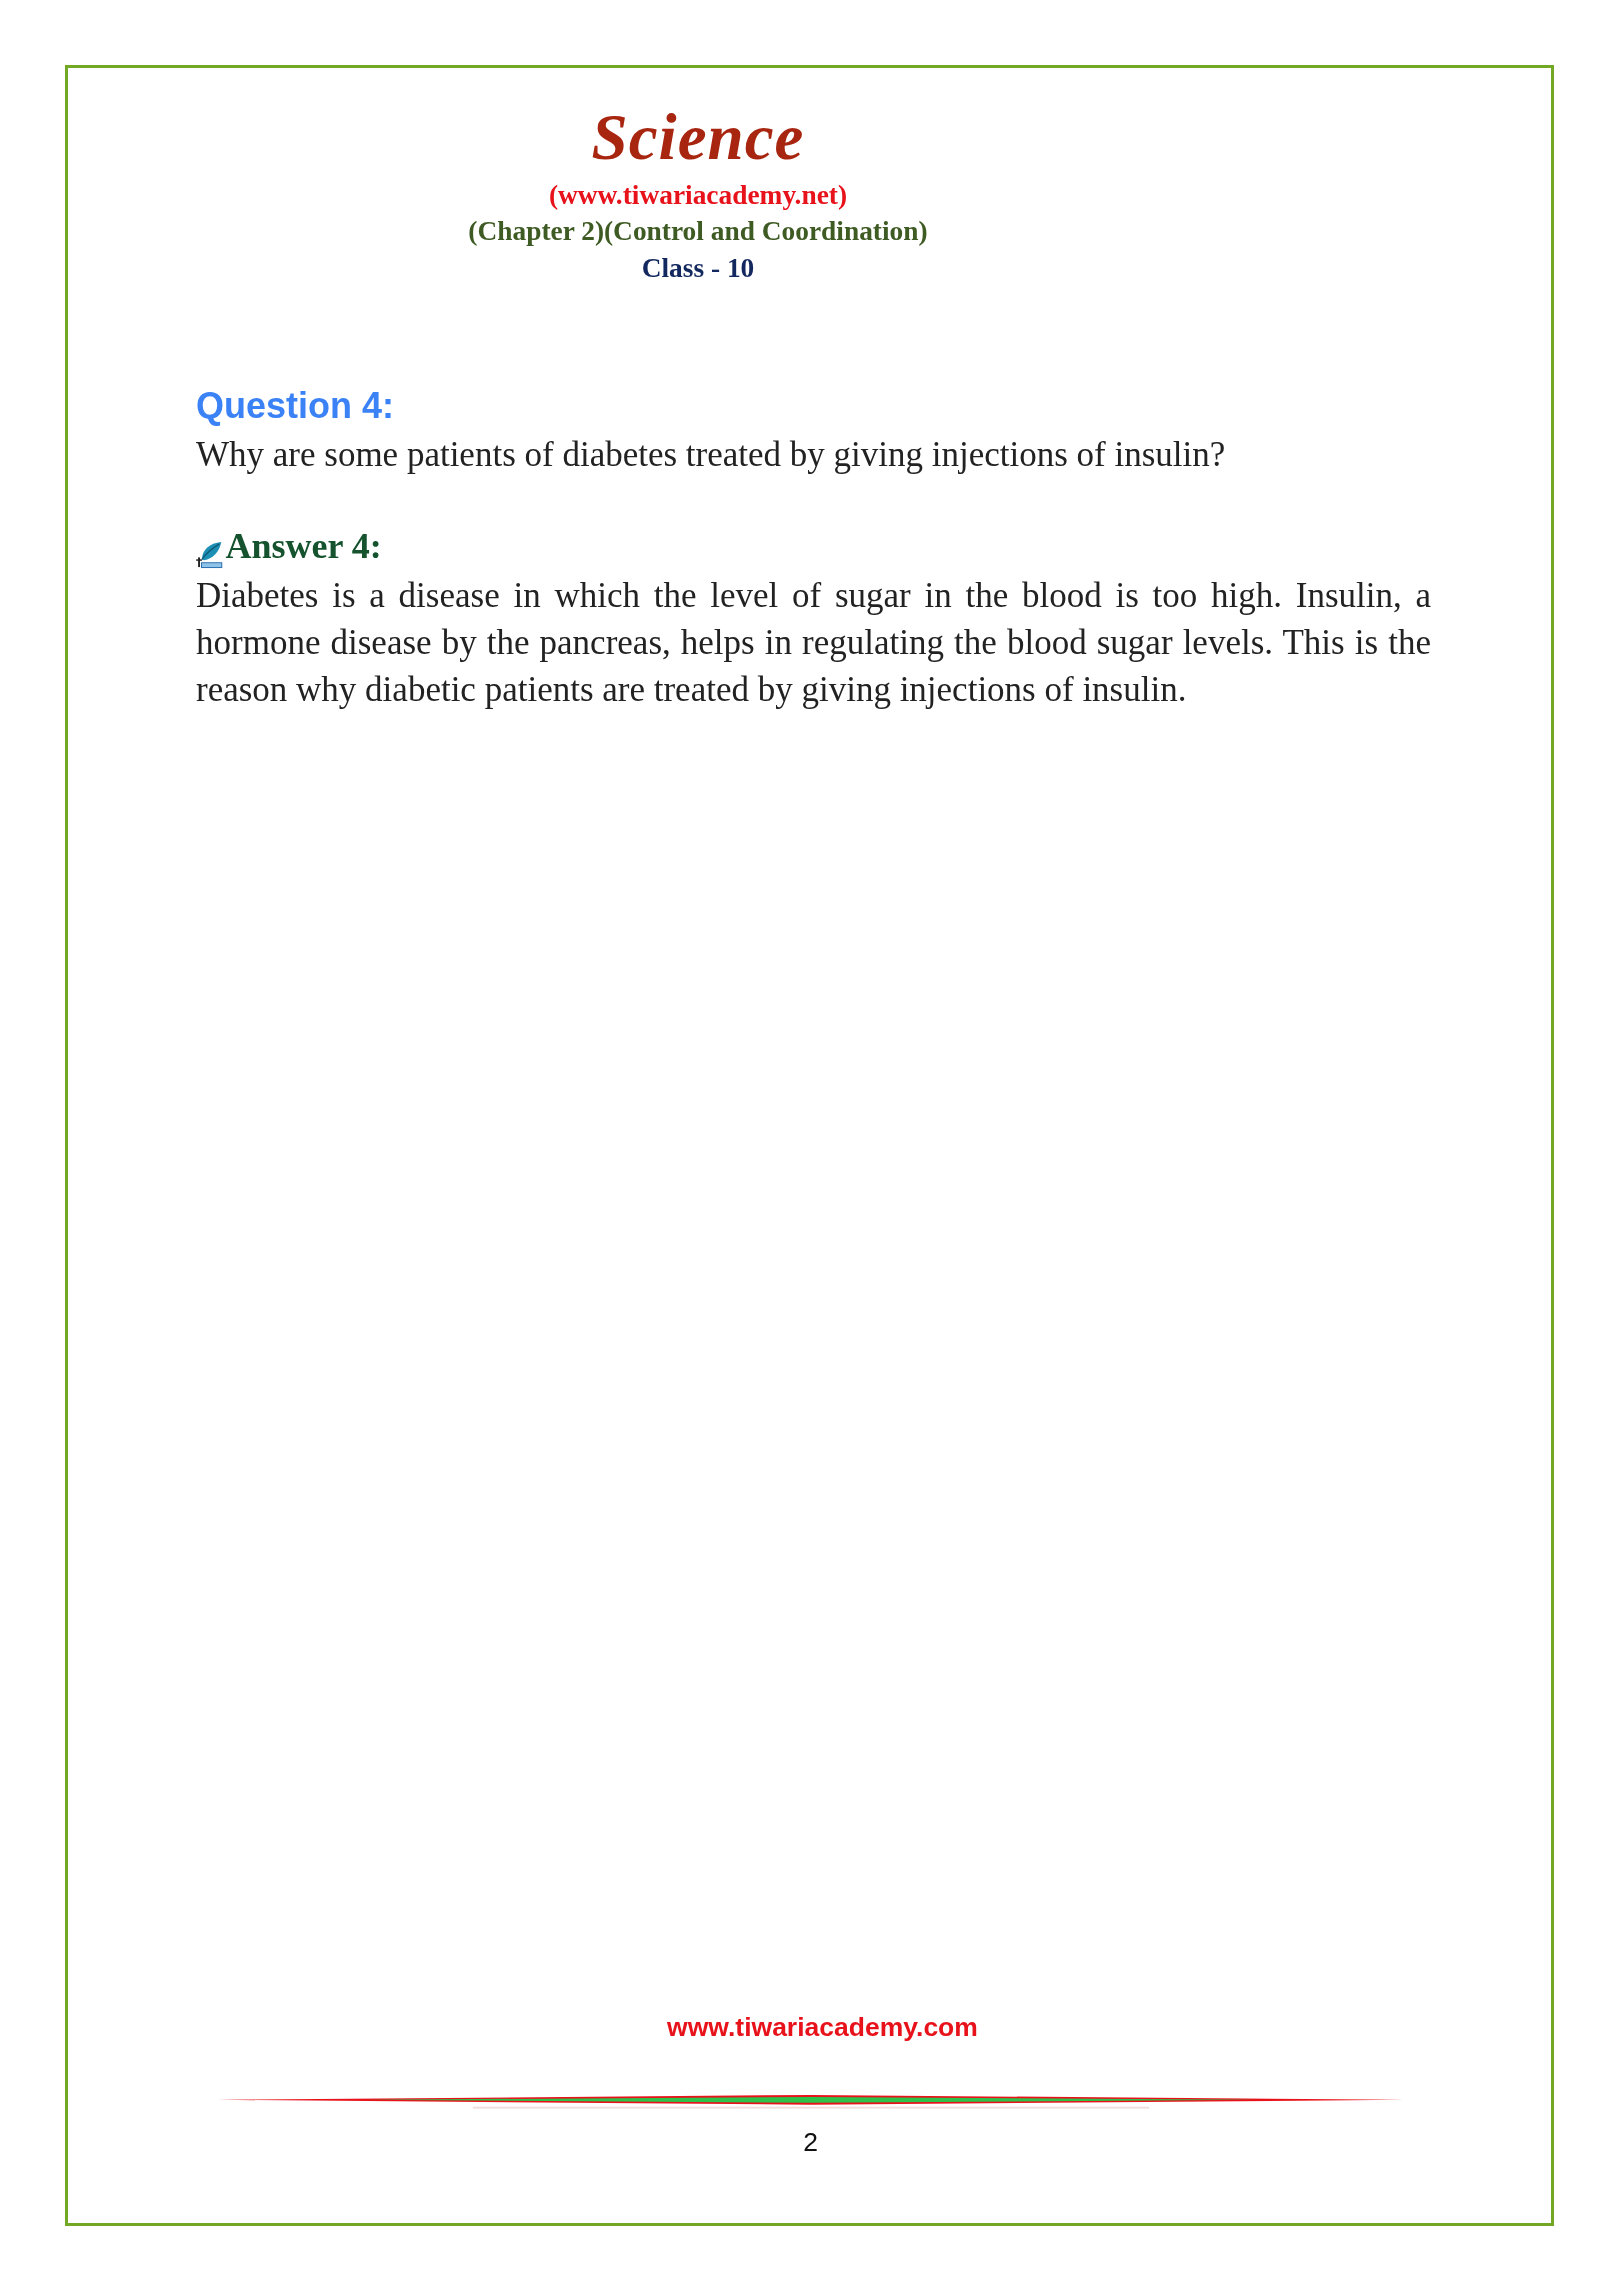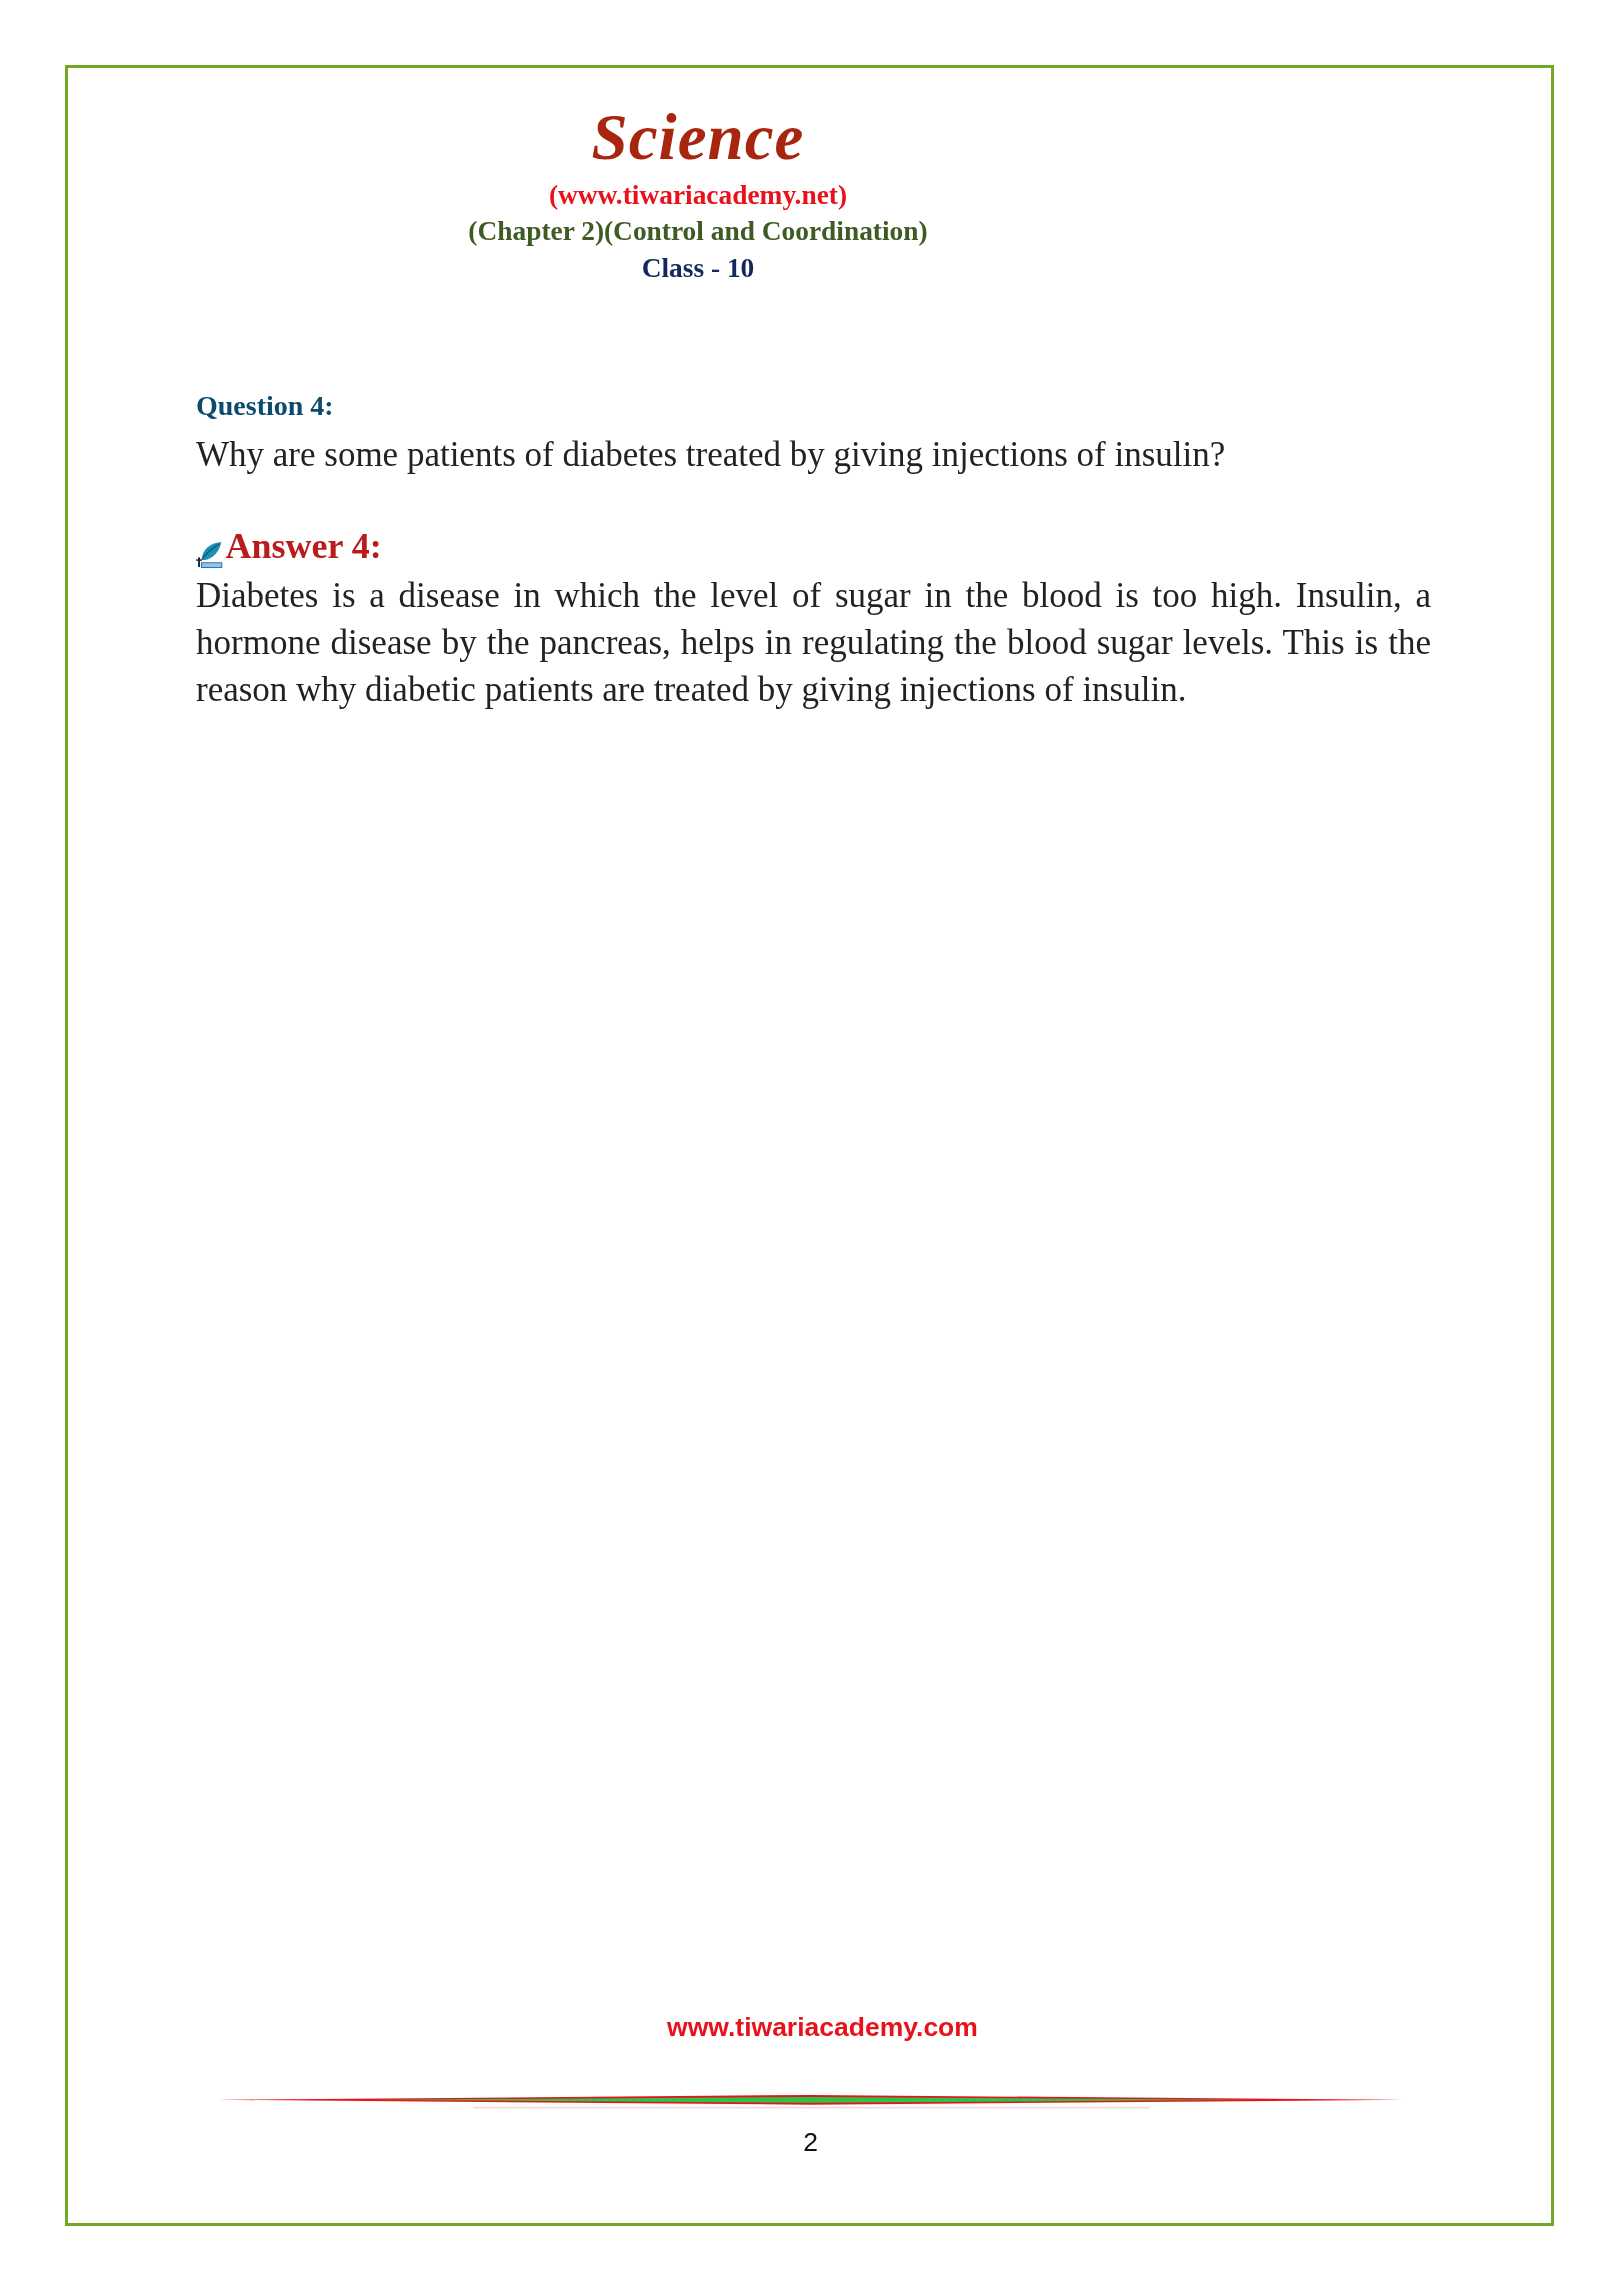--- a/index.html
+++ b/index.html
@@ -21,31 +21,31 @@
   .chapter {
     font-family: "Liberation Serif", serif; font-weight: bold; font-size: 27.4px;
     color: #3f5b24; line-height: 37px;
   }
   .class {
     font-family: "Liberation Serif", serif; font-weight: bold; font-size: 27.4px;
     color: #13285e; line-height: 37px;
   }
   .content { position: absolute; left: 196px; top: 380px; width: 1235px; }
   .q-heading {
-    font-family: Liberation Serif, serif; font-weight: bold; font-size: 28px;
-    color: #0c4a6e; line-height: 51px;
+    font-family: Liberation Sans, sans-serif; font-weight: bold; font-size: 36px;
+    color: #3b82f6; line-height: 51px;
   }
   .q-text {
     font-family: "Liberation Serif", serif; font-size: 35px; color: #222;
     line-height: 47px;
   }
   .a-heading {
     margin-top: 43px;
     font-family: "Liberation Serif", serif; font-weight: bold; font-size: 36px;
-    color: #b91c1c; line-height: 51px; display: flex; align-items: center;
+    color: #14532d; line-height: 51px; display: flex; align-items: center;
   }
   .logo-icon { width: 27.4px; height: 29px; display: inline-block; margin-right: 2px; }
   .a-text {
     font-family: "Liberation Serif", serif; font-size: 35px; color: #222;
     line-height: 47px; text-align: justify;
   }
   .footer { position: absolute; left: 12px; width: 1621px; top: 2009px; text-align: center; }
   .f-site {
     font-family: "Liberation Sans", sans-serif; font-weight: bold; font-size: 26.5px;
     color: #e8121b; line-height: 37px;

